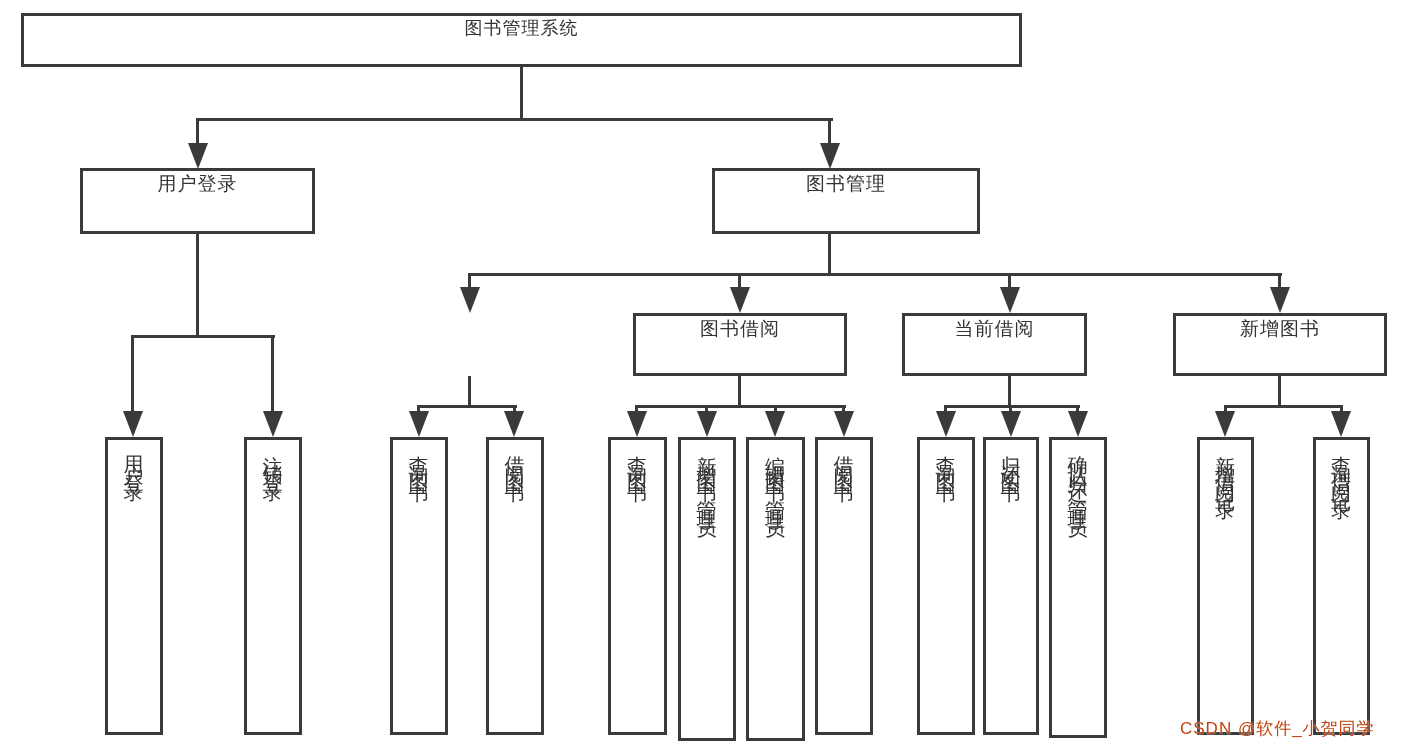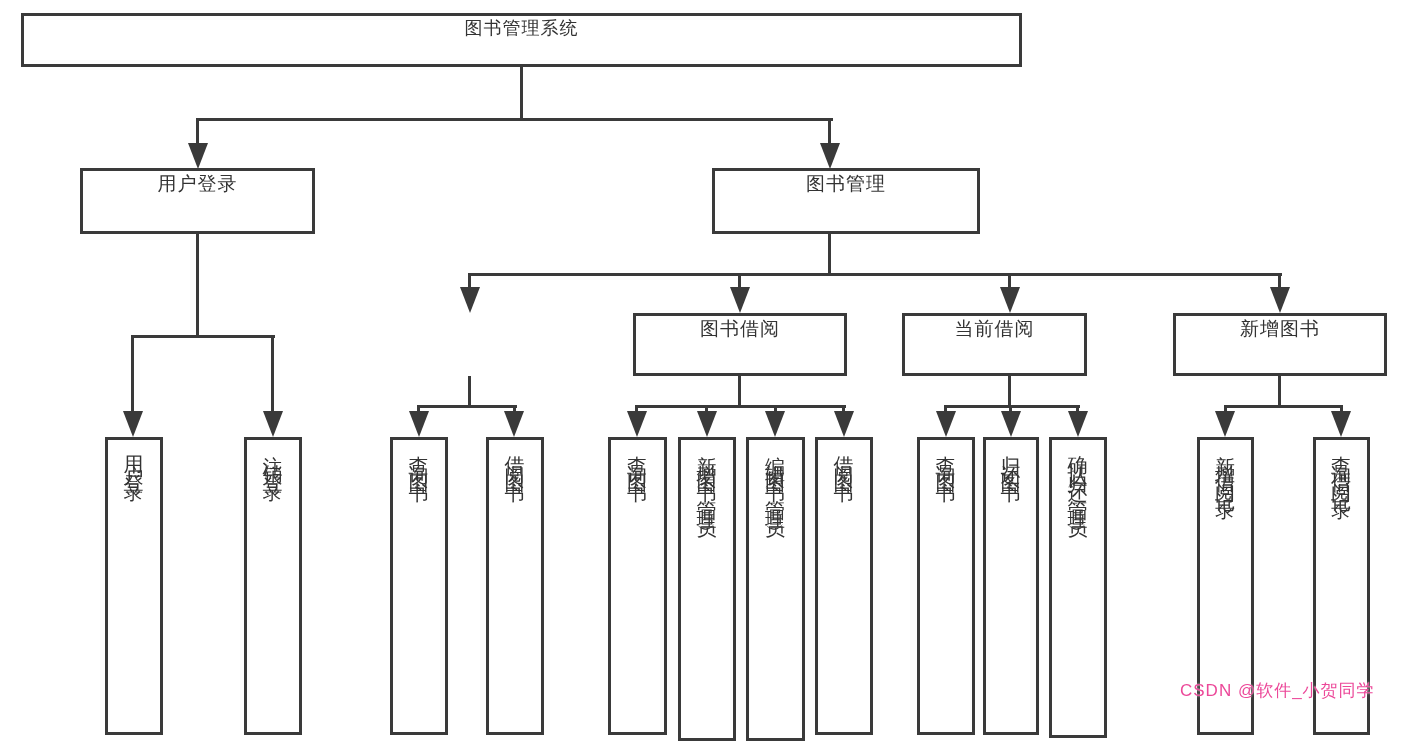--- a/index.html
+++ b/index.html
@@ -21,22 +21,22 @@
   }
   .vl,.hl{position:absolute;background:#3a3a3a;}
   .vl{width:3px;}
   .hl{height:3px;}
   .ah{
     position:absolute;width:0;height:0;
     border-left:10px solid transparent;border-right:10px solid transparent;
     border-top:26px solid #3a3a3a;
   }
   .watermark{
-    position:absolute;left:1180px;top:679px;width:220px;
-    font-size:17px;color:#ec4899;letter-spacing:1px;white-space:nowrap;
+    position:absolute;left:1180px;top:717px;width:220px;
+    font-size:17px;color:#c2410c;letter-spacing:1px;white-space:nowrap;
     text-shadow:0 0 2px #ffffff;
   }
 </style>
 </head>
 <body>
 
 <div class="stage">
 
   <div class="node" style="left:21px;top:13px;width:1001px;height:54px;font-size:18px;">
     <span>图书管理系统</span>

